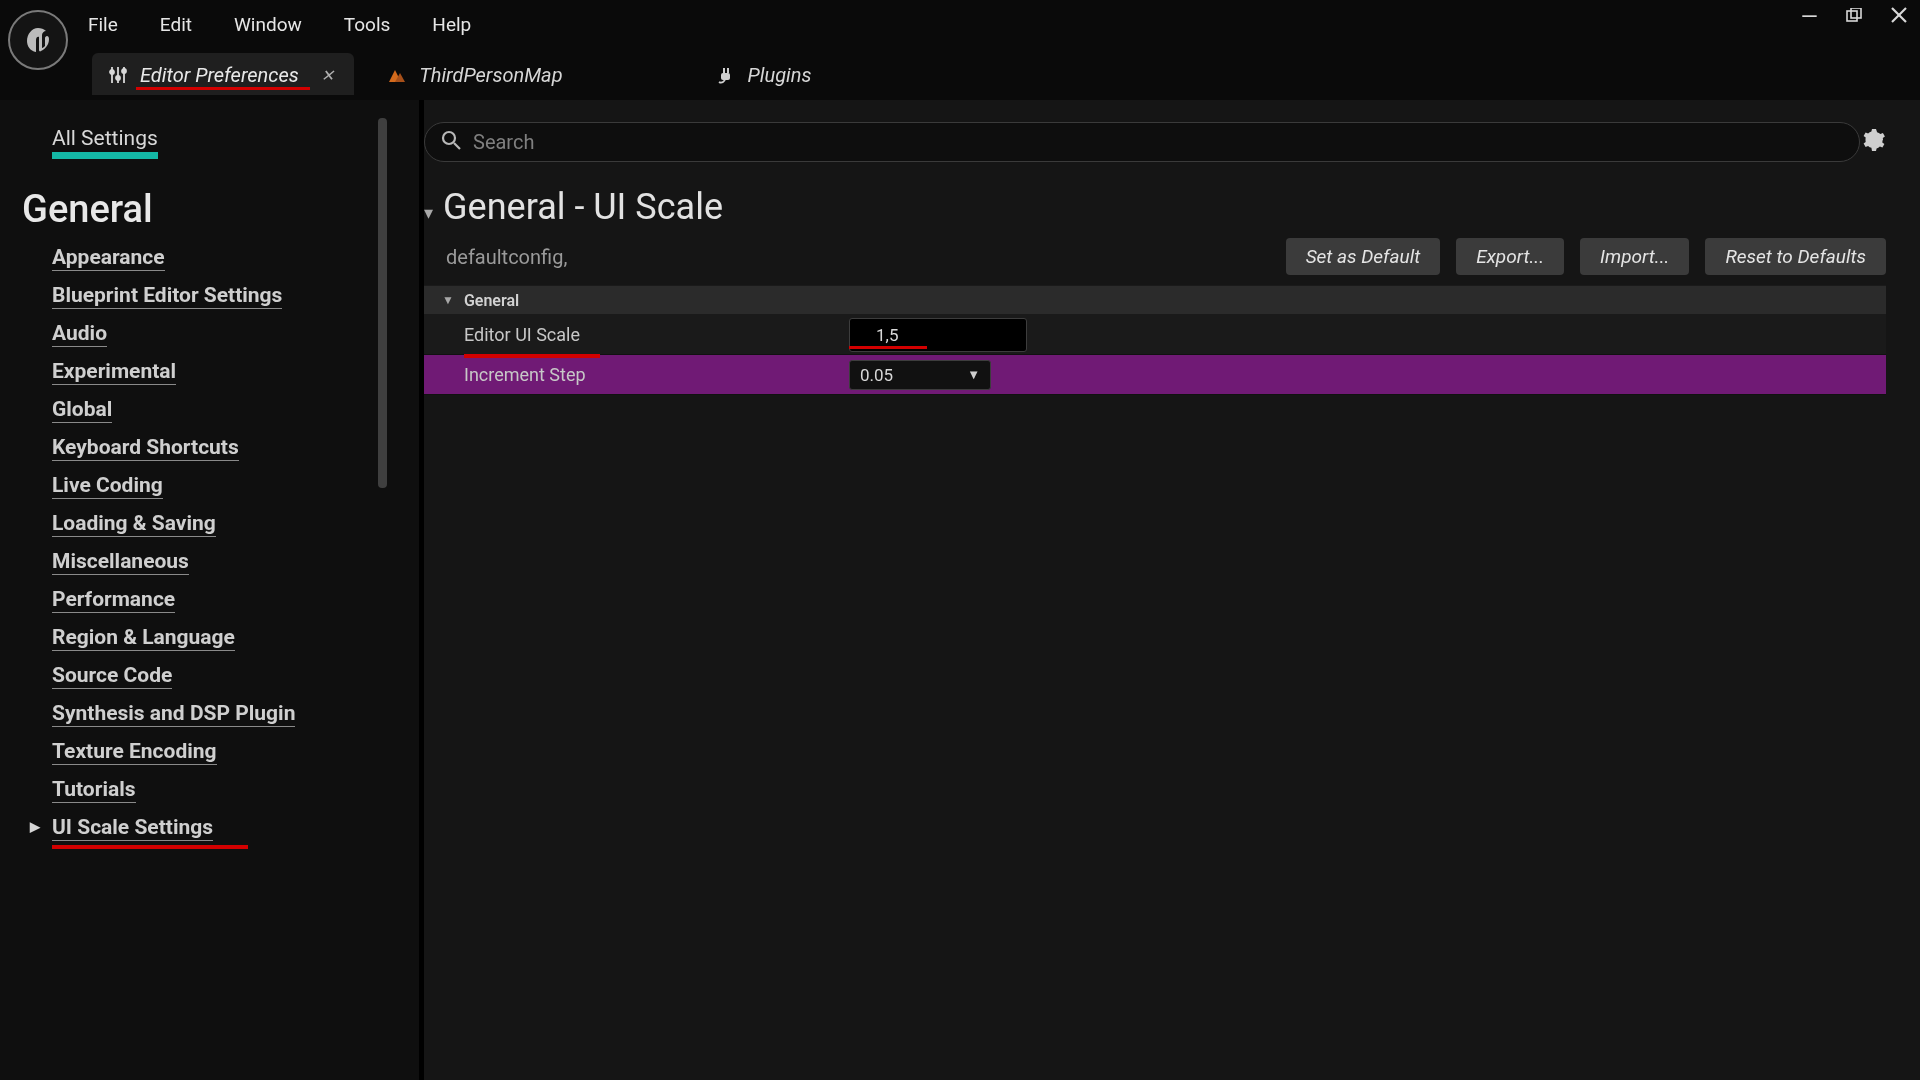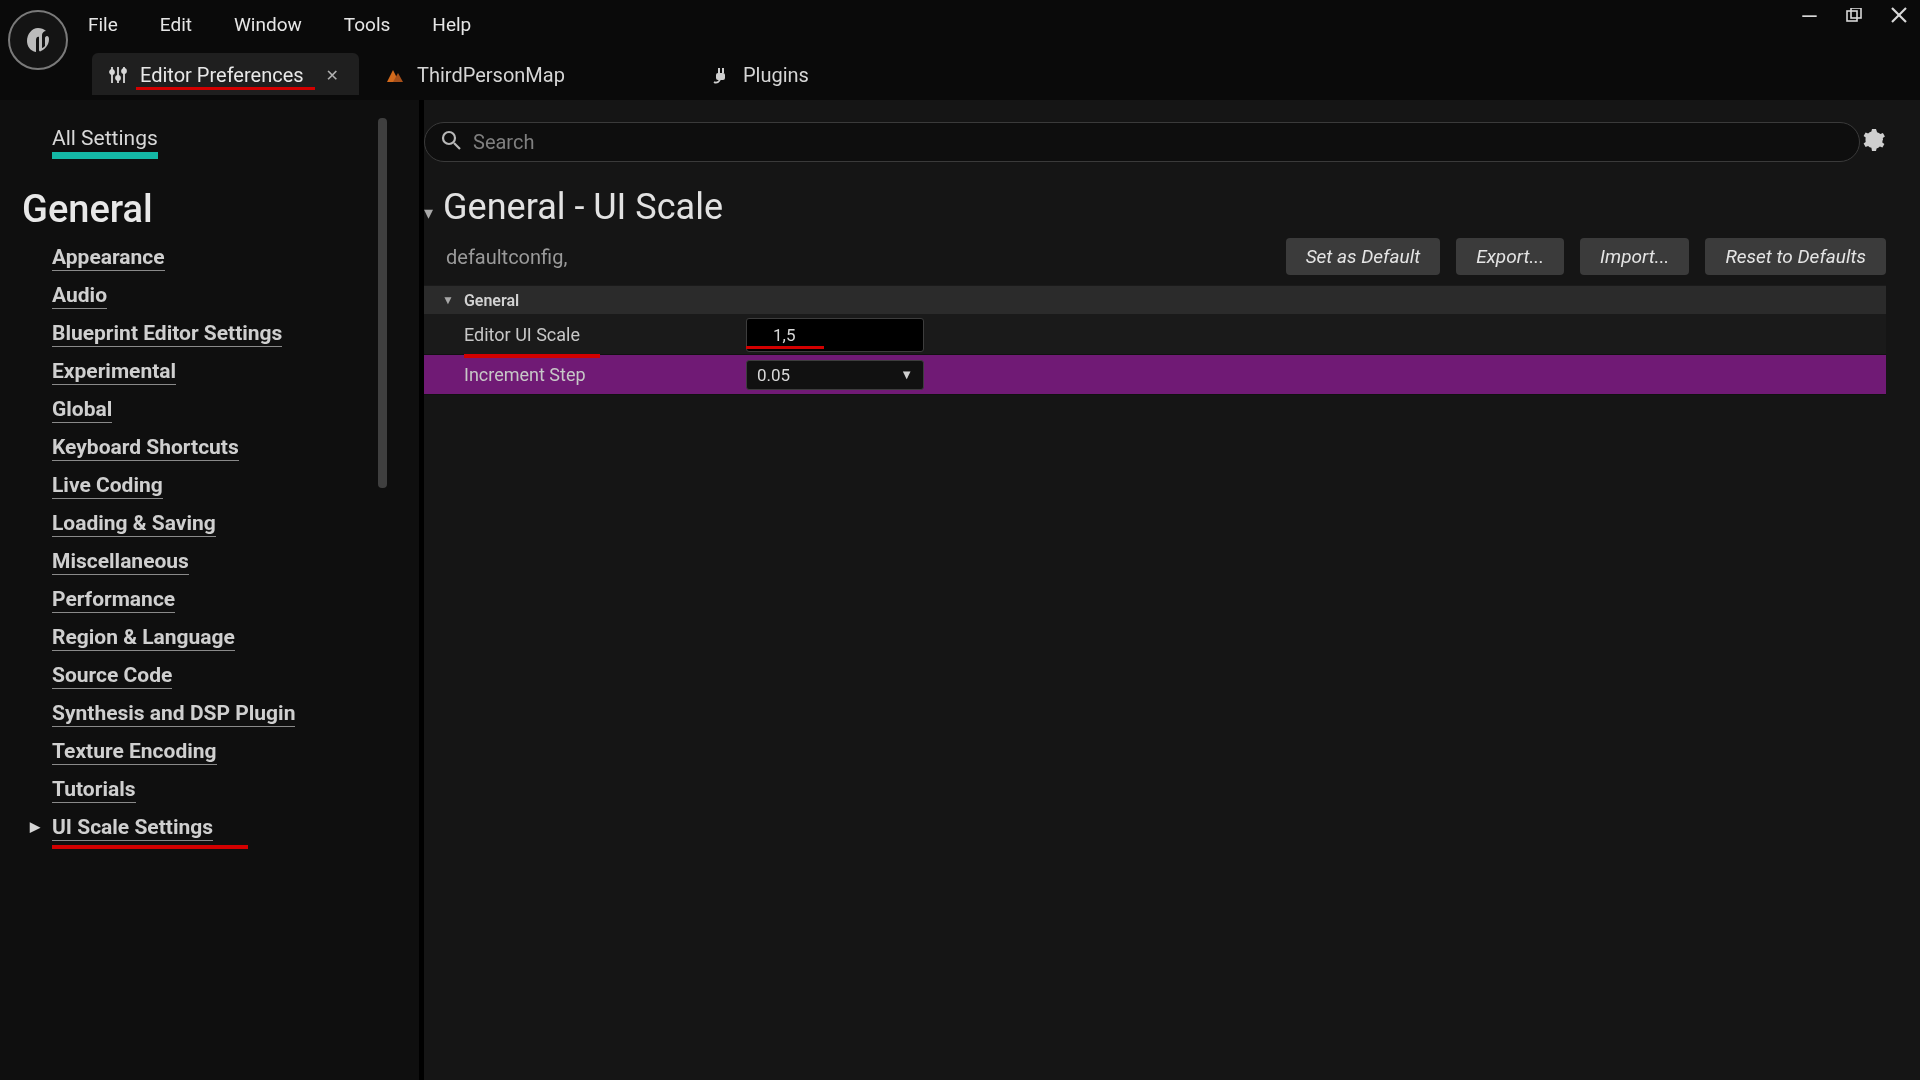--- a/index.html
+++ b/index.html
@@ -30,22 +30,23 @@
     color: #d8d8d8;
   }
   .window-controls span { font-size: 22px; cursor: pointer; }
 
   
   .tab-row {
     height: 52px;
     display: flex;
     align-items: center;
     padding-left: 92px;
-    gap: 0;
-    position: relative;
+    gap: 7px;
+    position: relative;
+    font-style: italic;
   }
   .tab {
     display: flex; align-items: center; gap: 12px;
     padding: 10px 20px 8px 16px;
     font-size: 20px;
     color: #d6d6d6;
     cursor: pointer;
     position: relative;
   }
   .tab.active {
@@ -169,38 +170,38 @@
 
   .prop-row {
     display: flex; align-items: center;
     height: 40px;
     background: #1a1a1a;
     border-bottom: 1px solid #111;
     font-size: 18px;
   }
   .prop-row.alt { background: #701a75; }
   .prop-label {
-    width: 322px; padding-left: 40px; color: #c7c7c7;
+    width: 425px; padding-left: 40px; color: #c7c7c7;
     position: relative;
   }
   .prop-value { width: 238px; display: flex; align-items: center; }
   .prop-rest { flex: 1; }
   .prop-row .redline2 { position: absolute; left: 40px; top: 30px; width: 136px; height: 3.5px; background: #d20000; }
 
   .num-input {
     width: 178px; height: 34px;
     background: #000; border: 1px solid #3d3d3d; border-radius: 3px;
     color: #d8d8d8; font-size: 17px;
     padding: 0 26px;
   }
   .num-wrap { position: relative; }
   .num-wrap .redline3 { position: absolute; left: 0; top: 28px; width: 78px; height: 3.5px; background: #d20000; }
 
   .dropdown {
-    width: 178px; height: 30px;
+    width: 142px; height: 30px;
     background: #111; border: 1px solid #3d3d3d; border-radius: 3px;
     display: flex; align-items: center; justify-content: space-between;
     padding: 0 10px; color: #d8d8d8; font-size: 17px;
     cursor: pointer;
   }
   .dropdown .chev { font-size: 13px; color: #cfcfcf; }
 
   .panel-border { border-left: 4px solid #000; padding-left: 0; }
 </style>
 </head>
@@ -276,24 +277,24 @@
 <div class="main">
 
   <div class="sidebar">
     <span class="all-settings">All Settings</span>
     <h1>General</h1>
     <ul class="sidebar-list" id="sidebar-list">
         <li>
           <span class="cat-label">Appearance</span>
         </li>
         <li>
+          <span class="cat-label">Blueprint Editor Settings</span>
+        </li>
+        <li>
           <span class="cat-label">Audio</span>
-        </li>
-        <li>
-          <span class="cat-label">Blueprint Editor Settings</span>
         </li>
         <li>
           <span class="cat-label">Experimental</span>
         </li>
         <li>
           <span class="cat-label">Global</span>
         </li>
         <li>
           <span class="cat-label">Keyboard Shortcuts</span>
         </li>

